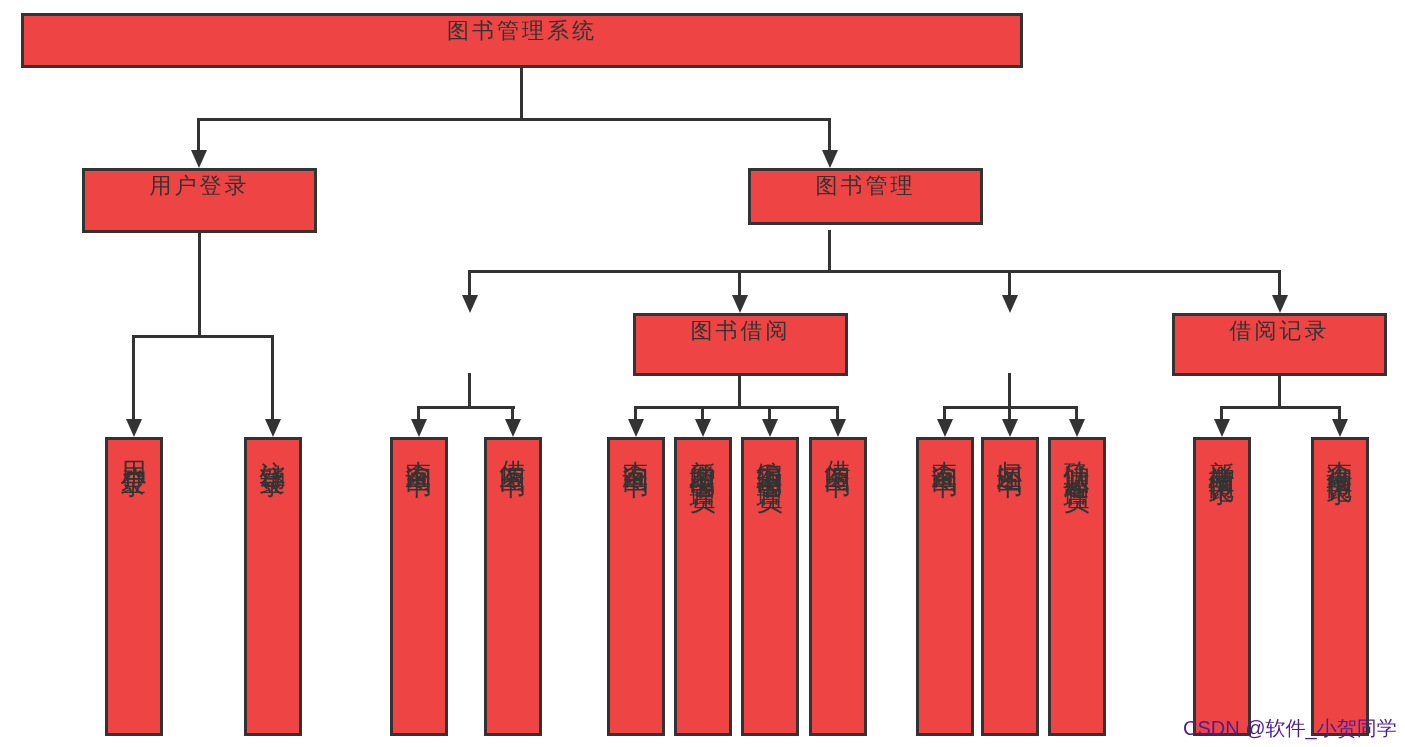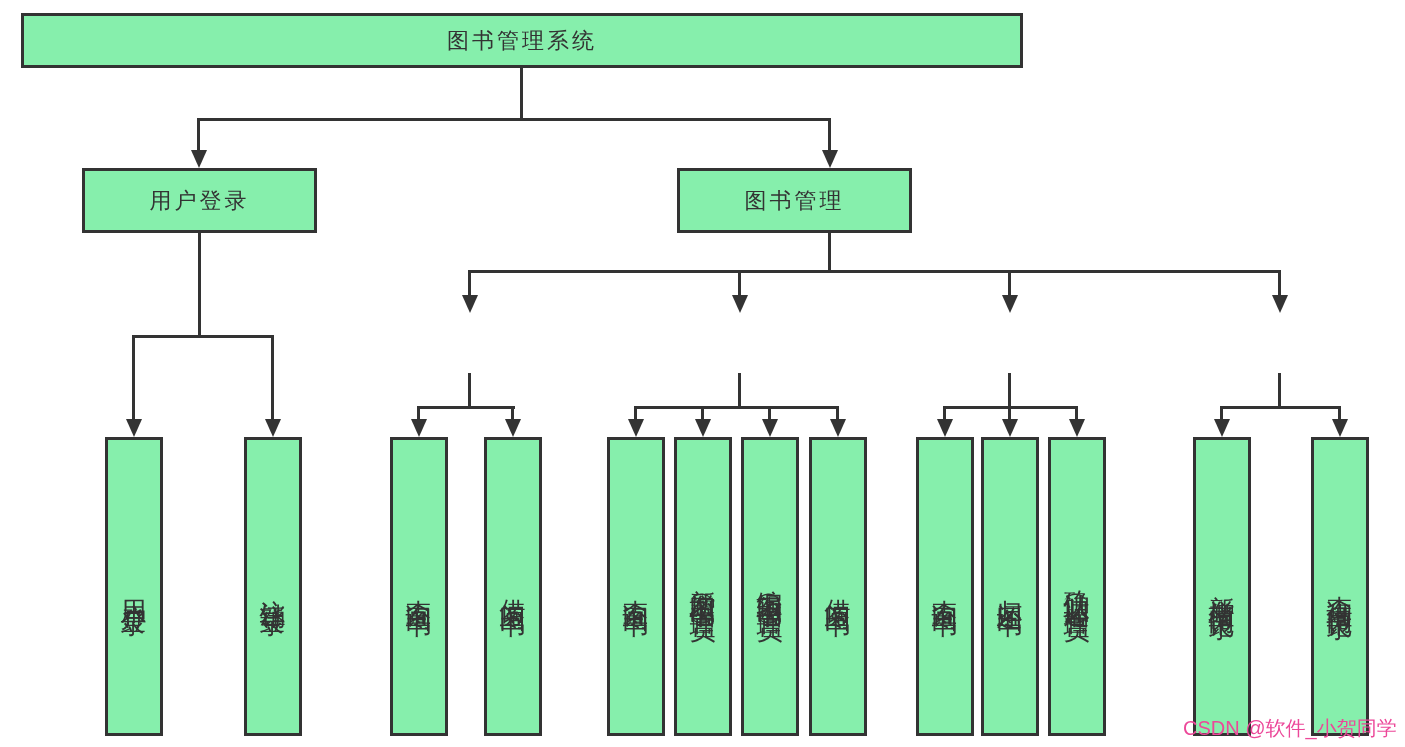--- a/index.html
+++ b/index.html
@@ -8,23 +8,22 @@
     width: 1405px;
     height: 747px;
     background: #ffffff;
     font-family: "Liberation Sans", sans-serif;
     overflow: hidden;
   }
   .node {
     position: absolute;
     box-sizing: border-box;
     border: 3px solid #333333;
-    background: #86efac;
+    background: #ef4444;
     display: flex;
-    align-items: center;
     justify-content: center;
     color: #333333;
   }
   .h-label {
     font-size: 22px;
     letter-spacing: 3px;
     white-space: nowrap;
     color: #333333;
   }
   .leaf .v-label {
@@ -43,21 +42,21 @@
     width: 0; height: 0;
     border-left: 8px solid transparent;
     border-right: 8px solid transparent;
     border-top: 18px solid #333333;
   }
   .watermark {
     position: absolute;
     left: 1183px;
     top: 715px;
     font-size: 20px;
-    color: #ec4899;
+    color: #4c1d95;
     white-space: nowrap;
     z-index: 5;
   }
 </style>
 </head>
 <body>
 
 <div class="canvas">
 
   <div class="node" style="left:21px; top:13px; width:1002px; height:55px;">
@@ -67,21 +66,21 @@
   <div class="vline" style="left:520px; top:65px; height:56px;"></div>
   <div class="hline" style="left:197px; top:118px; width:634px;"></div>
   <div class="vline" style="left:197px; top:118px; height:34px;"></div>
   <div class="arrow" style="left:191px; top:150px;"></div>
   <div class="vline" style="left:828px; top:118px; height:34px;"></div>
   <div class="arrow" style="left:822px; top:150px;"></div>
 
   <div class="node" style="left:82px; top:168px; width:235px; height:65px;">
     <span class="h-label">用户登录</span>
   </div>
-  <div class="node" style="left:677px; top:168px; width:235px; height:65px;">
+  <div class="node" style="left:748px; top:168px; width:235px; height:57px;">
     <span class="h-label">图书管理</span>
   </div>
 
   <div class="vline" style="left:198px; top:230px; height:108px;"></div>
   <div class="hline" style="left:132px; top:335px; width:142px;"></div>
   <div class="vline" style="left:132px; top:335px; height:84px;"></div>
   <div class="arrow" style="left:126px; top:419px;"></div>
   <div class="vline" style="left:271px; top:335px; height:84px;"></div>
   <div class="arrow" style="left:265px; top:419px;"></div>
 
@@ -89,20 +88,26 @@
   <div class="hline" style="left:468px; top:270px; width:813px;"></div>
   <div class="vline" style="left:468px; top:270px; height:27px;"></div>
   <div class="arrow" style="left:462px; top:295px;"></div>
   <div class="vline" style="left:738px; top:270px; height:27px;"></div>
   <div class="arrow" style="left:732px; top:295px;"></div>
   <div class="vline" style="left:1008px; top:270px; height:27px;"></div>
   <div class="arrow" style="left:1002px; top:295px;"></div>
   <div class="vline" style="left:1278px; top:270px; height:27px;"></div>
   <div class="arrow" style="left:1272px; top:295px;"></div>
 
+  <div class="node" style="left:633px; top:313px; width:215px; height:63px;">
+    <span class="h-label">图书借阅</span>
+  </div>
+  <div class="node" style="left:1172px; top:313px; width:215px; height:63px;">
+    <span class="h-label">借阅记录</span>
+  </div>
 
   <div class="vline" style="left:468px; top:373px; height:36px;"></div>
   <div class="hline" style="left:417px; top:406px; width:98px;"></div>
   <div class="vline" style="left:417px; top:406px; height:15px;"></div>
   <div class="arrow" style="left:411px; top:419px;"></div>
   <div class="vline" style="left:511px; top:406px; height:15px;"></div>
   <div class="arrow" style="left:505px; top:419px;"></div>
 
   <div class="vline" style="left:738px; top:373px; height:36px;"></div>
   <div class="hline" style="left:634px; top:406px; width:205px;"></div>

